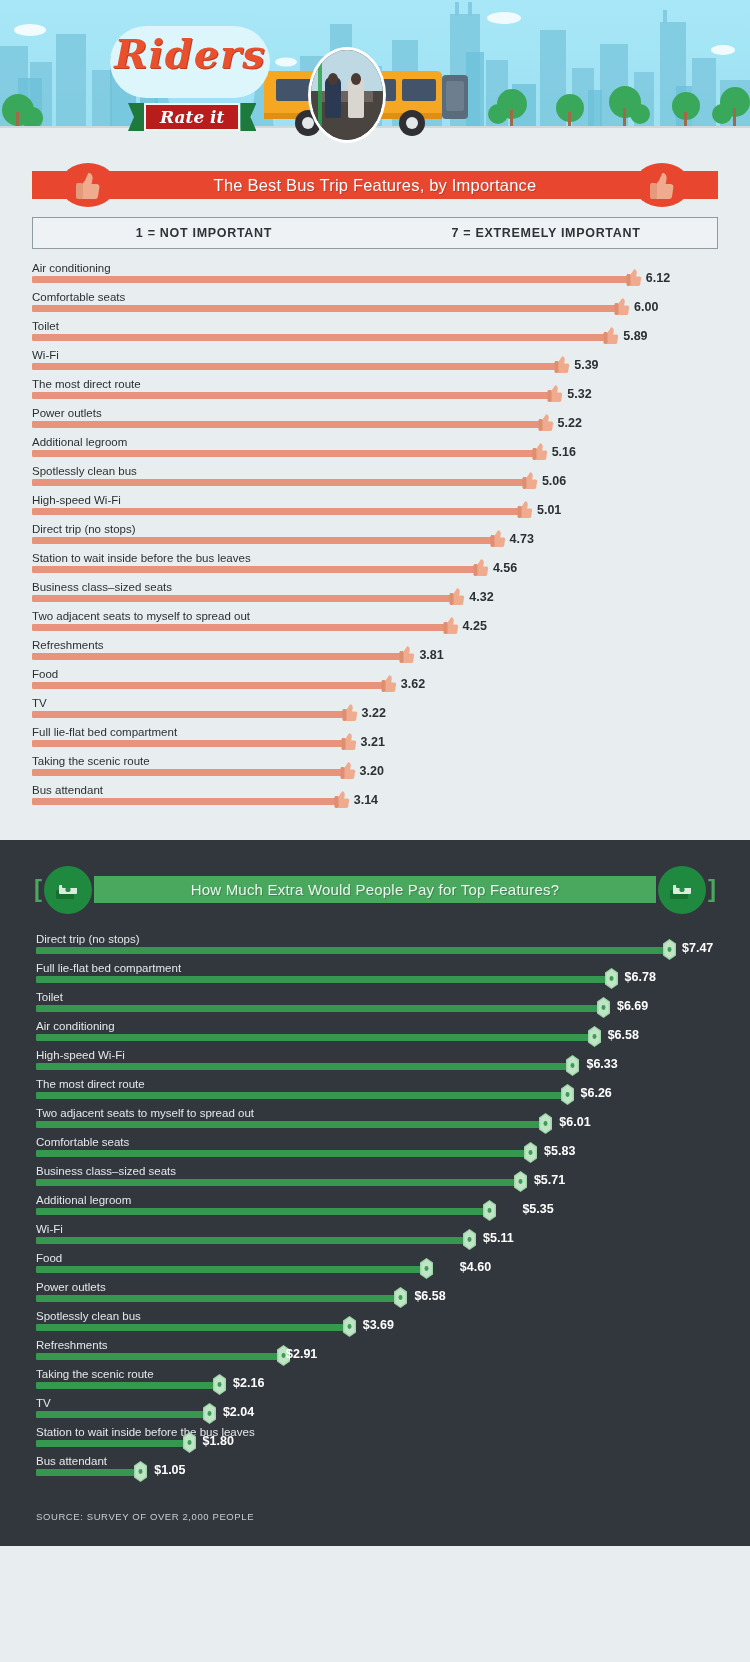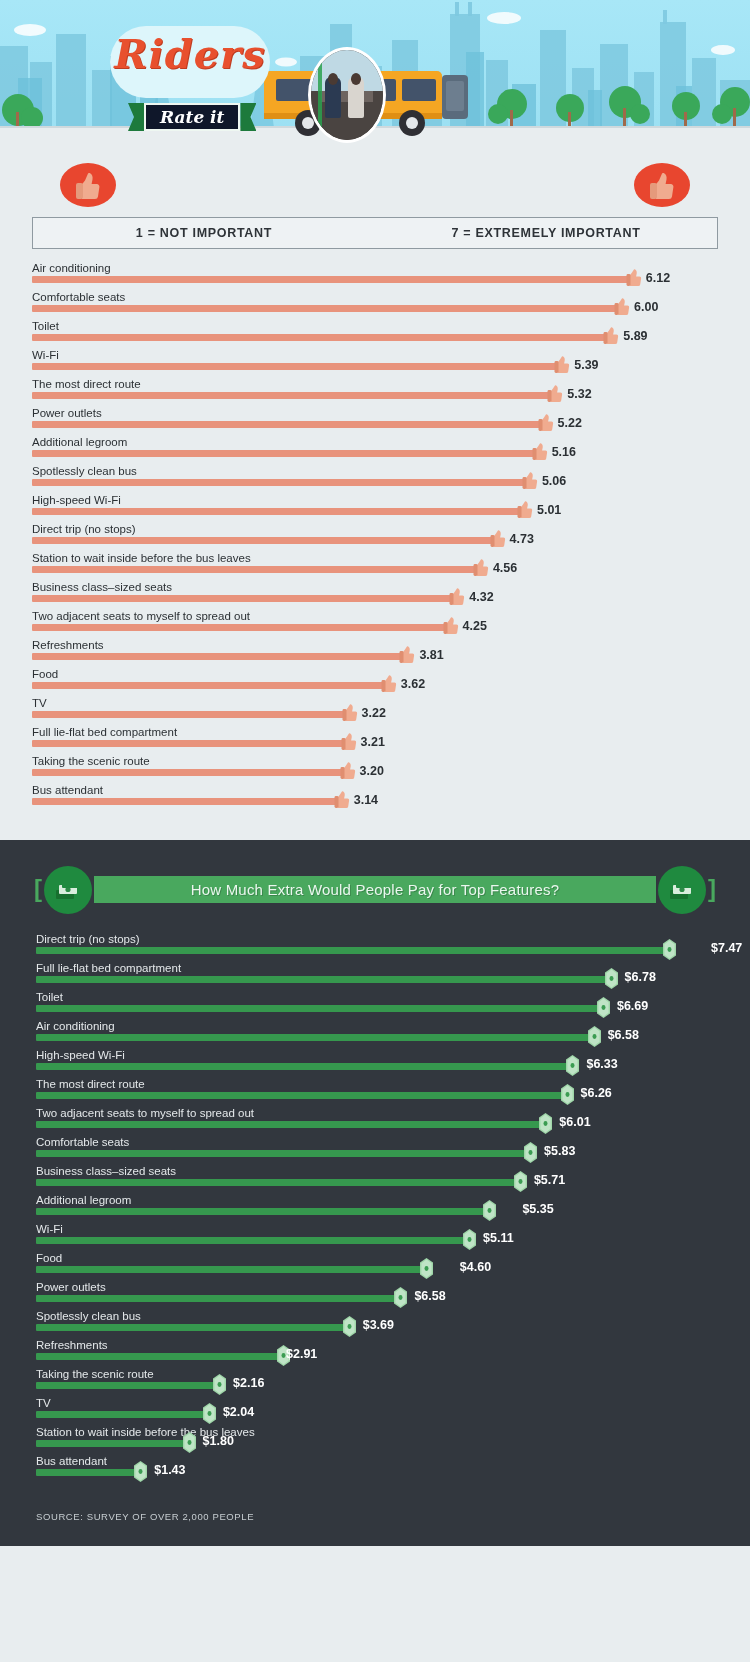--- a/index.html
+++ b/index.html
@@ -38,21 +38,21 @@
   .ribbon {
     position:absolute; left:128px; top:103px; z-index:6;
     display:flex; align-items:center;
   }
   .ribbon .tail {
     width:16px; height:28px; background:#1d7a3c;
   }
   .ribbon .tail.l { clip-path:polygon(0 0,100% 0,100% 100%,0 100%,6px 50%); }
   .ribbon .tail.r { clip-path:polygon(0 0,100% 0,calc(100% - 6px) 50%,100% 100%,0 100%); }
   .ribbon .body {
-    background:#0f172a; border:2px solid #eef7f1; padding:2px 14px;
+    background:#b91c1c; border:2px solid #eef7f1; padding:2px 14px;
     font-family:"DejaVu Serif", serif; font-style:italic; font-weight:bold;
     font-size:17px; color:#ffffff;
   }
 
   .bus-wrap { position:absolute; left:260px; bottom:14px; z-index:4; }
   .photo-circle {
     position:absolute; left:308px; bottom:12px; width:78px; height:96px;
     border-radius:50%; border:3px solid #ffffff; overflow:hidden; z-index:7;
     background:#3e3a37;
   }
@@ -273,20 +273,23 @@
     <div class="ribbon">
       <span class="tail l"></span>
       <span class="body">Rate it</span>
       <span class="tail r"></span>
     </div>
   </div>
 
   <div class="sec-light">
 
     <div class="banner">
+      <div class="banner-bar">
+        <span class="banner-title">The Best Bus Trip Features, by Importance</span>
+      </div>
       <div class="thumb-badge left">
         <svg viewBox="0 0 26 30">
             <path d="M10 29h10a3 3 0 0 0 3-2.6l1.4-9.4a2.6 2.6 0 0 0-2.6-3h-5.2l.9-4.6c.5-2.6-.4-5.2-2.4-6.2-1-.5-2.1 0-2.4 1L10 10.5 7 14.2V29z" fill="#f0ab8f"></path>
             <rect x="1" y="13" width="7" height="16" rx="2" fill="#e59a7c"></rect>
           </svg>
       </div>
       <div class="thumb-badge right">
         <svg viewBox="0 0 26 30">
             <path d="M10 29h10a3 3 0 0 0 3-2.6l1.4-9.4a2.6 2.6 0 0 0-2.6-3h-5.2l.9-4.6c.5-2.6-.4-5.2-2.4-6.2-1-.5-2.1 0-2.4 1L10 10.5 7 14.2V29z" fill="#f0ab8f"></path>
             <rect x="1" y="13" width="7" height="16" rx="2" fill="#e59a7c"></rect>
@@ -582,21 +585,21 @@
           <div class="track" style="width: 633.082px;">
             <div class="bar-green"></div>
             <div class="tip-green">
               <svg viewBox="0 0 13 21">
                 <polygon points="6.5,0 13,4.5 13,16.5 6.5,21 0,16.5 0,4.5" fill="#9fd6a8"></polygon>
                 <polygon points="6.5,1.6 11.6,5.2 11.6,15.8 6.5,19.4 1.4,15.8 1.4,5.2" fill="#bfe4c6"></polygon>
                 <ellipse cx="6.5" cy="10.5" rx="2" ry="2.4" fill="#3b9c52"></ellipse>
               </svg>
             </div>
           </div>
-          <div class="val2" style="left: 675px;">$7.47</div>
+          <div class="val2" style="left: 646px;">$7.47</div>
         </div>
         <div class="row2">
           <div class="label2">Full lie-flat bed compartment</div>
           <div class="track" style="width: 574.605px;">
             <div class="bar-green"></div>
             <div class="tip-green">
               <svg viewBox="0 0 13 21">
                 <polygon points="6.5,0 13,4.5 13,16.5 6.5,21 0,16.5 0,4.5" fill="#9fd6a8"></polygon>
                 <polygon points="6.5,1.6 11.6,5.2 11.6,15.8 6.5,19.4 1.4,15.8 1.4,5.2" fill="#bfe4c6"></polygon>
                 <ellipse cx="6.5" cy="10.5" rx="2" ry="2.4" fill="#3b9c52"></ellipse>
@@ -834,19 +837,19 @@
           <div class="track" style="width: 104.242px;">
             <div class="bar-green"></div>
             <div class="tip-green">
               <svg viewBox="0 0 13 21">
                 <polygon points="6.5,0 13,4.5 13,16.5 6.5,21 0,16.5 0,4.5" fill="#9fd6a8"></polygon>
                 <polygon points="6.5,1.6 11.6,5.2 11.6,15.8 6.5,19.4 1.4,15.8 1.4,5.2" fill="#bfe4c6"></polygon>
                 <ellipse cx="6.5" cy="10.5" rx="2" ry="2.4" fill="#3b9c52"></ellipse>
               </svg>
             </div>
           </div>
-          <div class="val2" style="left: 118.242px;">$1.43</div>
+          <div class="val2" style="left: 118.242px;">$1.05</div>
         </div>
       </div>
 
     <div class="source">SOURCE: SURVEY OF OVER 2,000 PEOPLE</div>
   </div>
 </div>
 
 </body></html>

